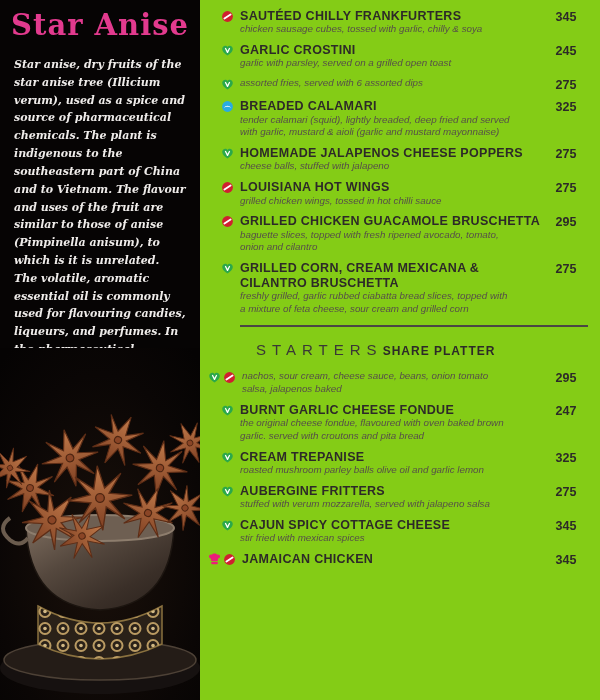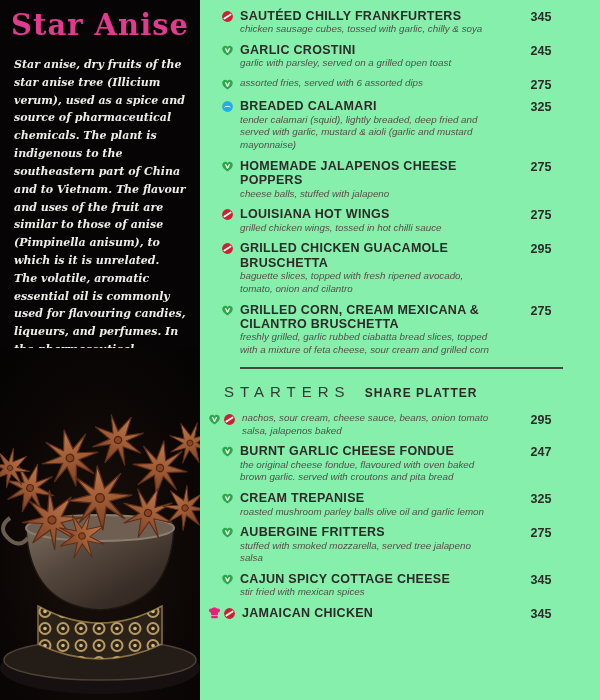--- a/index.html
+++ b/index.html
@@ -8,32 +8,32 @@
 
   
   .sidebar { position:relative; width:200px; height:700px; background:#060404; color:#f2efec; flex:0 0 200px; }
   .sidebar-title { font-family:"DejaVu Serif", serif; font-weight:bold;
                    color:#e23a8e; font-size:29px; text-align:center; padding:8px 6px 10px; letter-spacing:1px; }
   .sidebar-desc { font-family:"DejaVu Serif", serif; font-style:italic; font-weight:bold;
                   font-size:11px; line-height:1.62; padding:4px 14px; color:#efecea; }
   .sidebar-photo { position:absolute; left:0; bottom:0; width:200px; height:352px; }
 
   
-  .menu-panel { width:400px; height:700px; background:#86efac; padding:9px 37px 4px 8px; }
+  .menu-panel { width:400px; height:700px; background:#84cc16; padding:9px 12px 4px 8px; }
   .item { display:flex; align-items:flex-start; margin-bottom:7px; }
   .item-icons { flex:0 0 32px; display:flex; justify-content:flex-end; gap:2px; padding-top:1px; padding-right:6px; }
   .item-icons svg { display:block; }
   .item-body { flex:1 1 auto; }
   .item-name { font-size:12.5px; font-weight:bold; letter-spacing:.3px; color:#2d2a28; line-height:1.15; }
   .item-desc { font-family:Liberation Sans, sans-serif; font-style:italic; font-size:9.8px;
                color:#564f49; line-height:1.3; margin-top:0; padding-right:30px; }
   .item-price { flex:0 0 44px; text-align:center; font-size:12.5px; font-weight:bold; color:#2d2a28; padding-top:1px; }
 
   .section-divider { border:none; border-top:2px solid #4a4644; margin:10px 0 14px 32px; }
-  .section-header { margin:0 0 12px 16px; display:flex; align-items:baseline; gap:14px; }
+  .section-header { margin:0 0 12px 48px; display:flex; align-items:baseline; }
   .section-title { font-size:15px; letter-spacing:6px; color:#3a3836; font-weight:500; }
   .section-subtitle { font-size:12px; letter-spacing:1px; color:#2d2a28; font-weight:bold; }
 </style>
 </head>
 <body>
 
 <aside class="sidebar">
   <h1 class="sidebar-title">Star Anise</h1>
   <p class="sidebar-desc">Star anise, dry fruits of the star anise tree (Illicium verum), used as a spice and source of pharmaceutical chemicals. The plant is indigenous to the southeastern part of China and to Vietnam. The flavour and uses of the fruit are similar to those of anise (Pimpinella anisum), to which is it is unrelated. The volatile, aromatic essential oil is commonly used for flavouring candies, liqueurs, and perfumes. In the pharmaceutical industry, star anise is a major source of shikimic acid, which is used in the synthesis of the anti-influenza drug oseltamivir (Tamiflu).</p>
 
@@ -272,21 +272,21 @@
         <span class="item-icons">
           <span>
             <svg viewBox="0 0 14 14" width="13" height="13">
               <path d="M7 12.5C3.8 10 1.3 7.9 1.3 5.3 1.3 3.4 2.8 1.9 4.6 1.9c1 0 1.9.5 2.4 1.3C7.5 2.4 8.4 1.9 9.4 1.9c1.8 0 3.3 1.5 3.3 3.4 0 2.6-2.5 4.7-5.7 7.2z" fill="#2ba84a"></path>
               <path d="M4.9 4.8 7 9l2.1-4.2" fill="none" stroke="#fff" stroke-width="1.4" stroke-linecap="round" stroke-linejoin="round"></path>
             </svg>
           </span>
         </span>
        <div class="item-body">
          <div class="item-name">AUBERGINE FRITTERS</div>
-         <div class="item-desc">stuffed with smoked mozzarella, served tree jalapeno salsa</div>
+         <div class="item-desc">stuffed with verum mozzarella, served with jalapeno salsa</div>
        </div>
        <div class="item-price">275</div>
       </div>
       <div class="item">
         <span class="item-icons">
           <span>
             <svg viewBox="0 0 14 14" width="13" height="13">
               <path d="M7 12.5C3.8 10 1.3 7.9 1.3 5.3 1.3 3.4 2.8 1.9 4.6 1.9c1 0 1.9.5 2.4 1.3C7.5 2.4 8.4 1.9 9.4 1.9c1.8 0 3.3 1.5 3.3 3.4 0 2.6-2.5 4.7-5.7 7.2z" fill="#2ba84a"></path>
               <path d="M4.9 4.8 7 9l2.1-4.2" fill="none" stroke="#fff" stroke-width="1.4" stroke-linecap="round" stroke-linejoin="round"></path>
             </svg>

